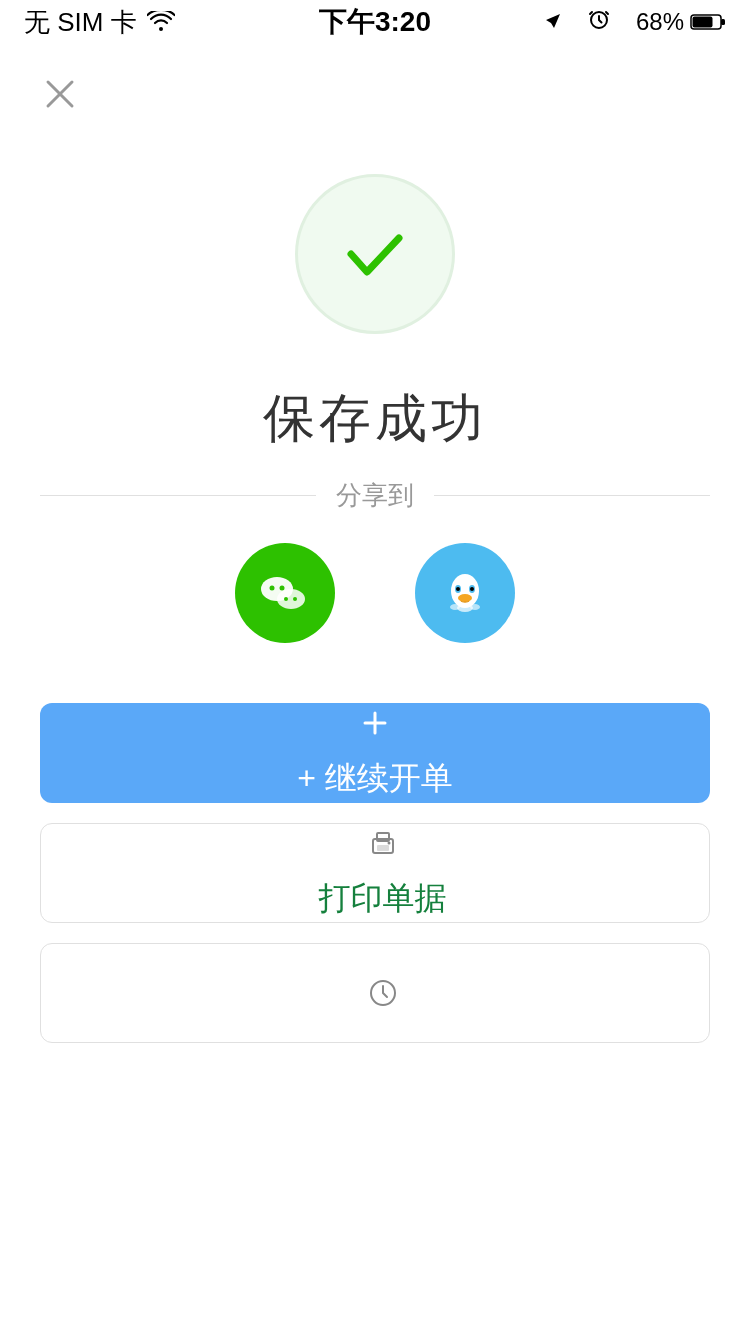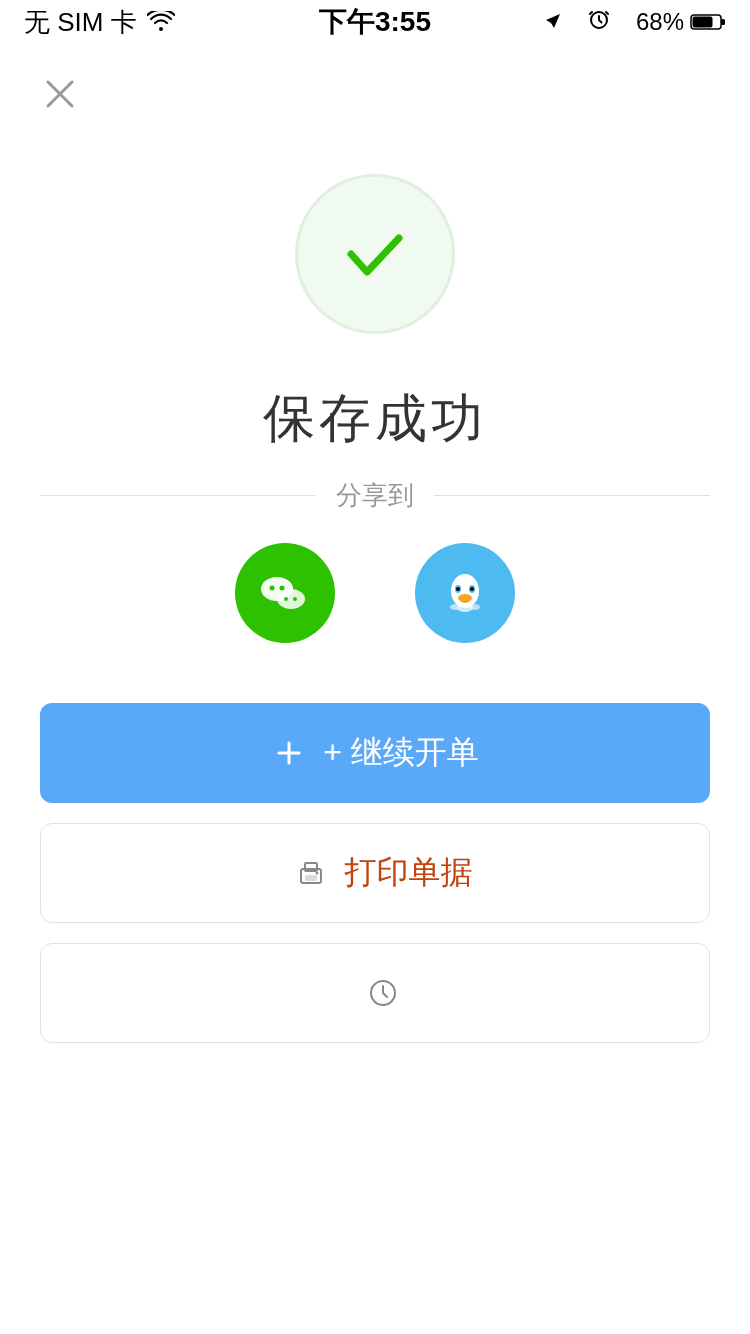--- a/index.html
+++ b/index.html
@@ -165,28 +165,29 @@
       height: 100px;
       border-radius: 12px;
       display: flex;
       align-items: center;
       justify-content: center;
       gap: 16px;
       font-size: 32px;
       cursor: pointer;
       border: none;
       outline: none;
+      flex-direction: column;
     }
     .btn-primary {
       background: #5AA8F8;
       color: #ffffff;
     }
     .btn-secondary {
       background: #ffffff;
-      color: #c2410c;
+      color: #15803d;
       border: 1px solid #e0e0e0;
       padding-left: 15px;
     }
     .btn-icon {
       width: 36px;
       height: 36px;
       display: flex;
       align-items: center;
       justify-content: center;
     }
@@ -206,21 +207,21 @@
     <span>无 SIM 卡</span>
     <span class="wifi-icon">
       <svg viewBox="0 0 28 20" fill="none" xmlns="http://www.w3.org/2000/svg">
         <path d="M14 16a2 2 0 1 1 0 4 2 2 0 0 1 0-4z" fill="#000"></path>
         <path d="M8 12c1.6-1.6 3.8-2.6 6-2.6s4.4 1 6 2.6" stroke="#000" stroke-width="2.2" stroke-linecap="round" fill="none"></path>
         <path d="M4 8c2.7-2.7 6.4-4.4 10-4.4s7.3 1.7 10 4.4" stroke="#000" stroke-width="2.2" stroke-linecap="round" fill="none"></path>
         <path d="M0.5 4C3.8 0.7 8.7-1 14-1s10.2 1.7 13.5 5" stroke="#000" stroke-width="2.2" stroke-linecap="round" fill="none"></path>
       </svg>
     </span>
   </div>
-  <div class="status-center">下午3:55</div>
+  <div class="status-center">下午3:20</div>
   <div class="status-right">
     <span>
       <svg width="18" height="18" viewBox="0 0 18 18" fill="none">
         <path d="M16 2L10 16l-3-5-5-3 14-6z" fill="#000"></path>
       </svg>
     </span>
     <span>
       <svg width="22" height="22" viewBox="0 0 22 22" fill="none">
         <circle cx="11" cy="12" r="8" stroke="#000" stroke-width="2" fill="none"></circle>
         <path d="M11 8v4l2.5 2.5" stroke="#000" stroke-width="2" stroke-linecap="round"></path>

